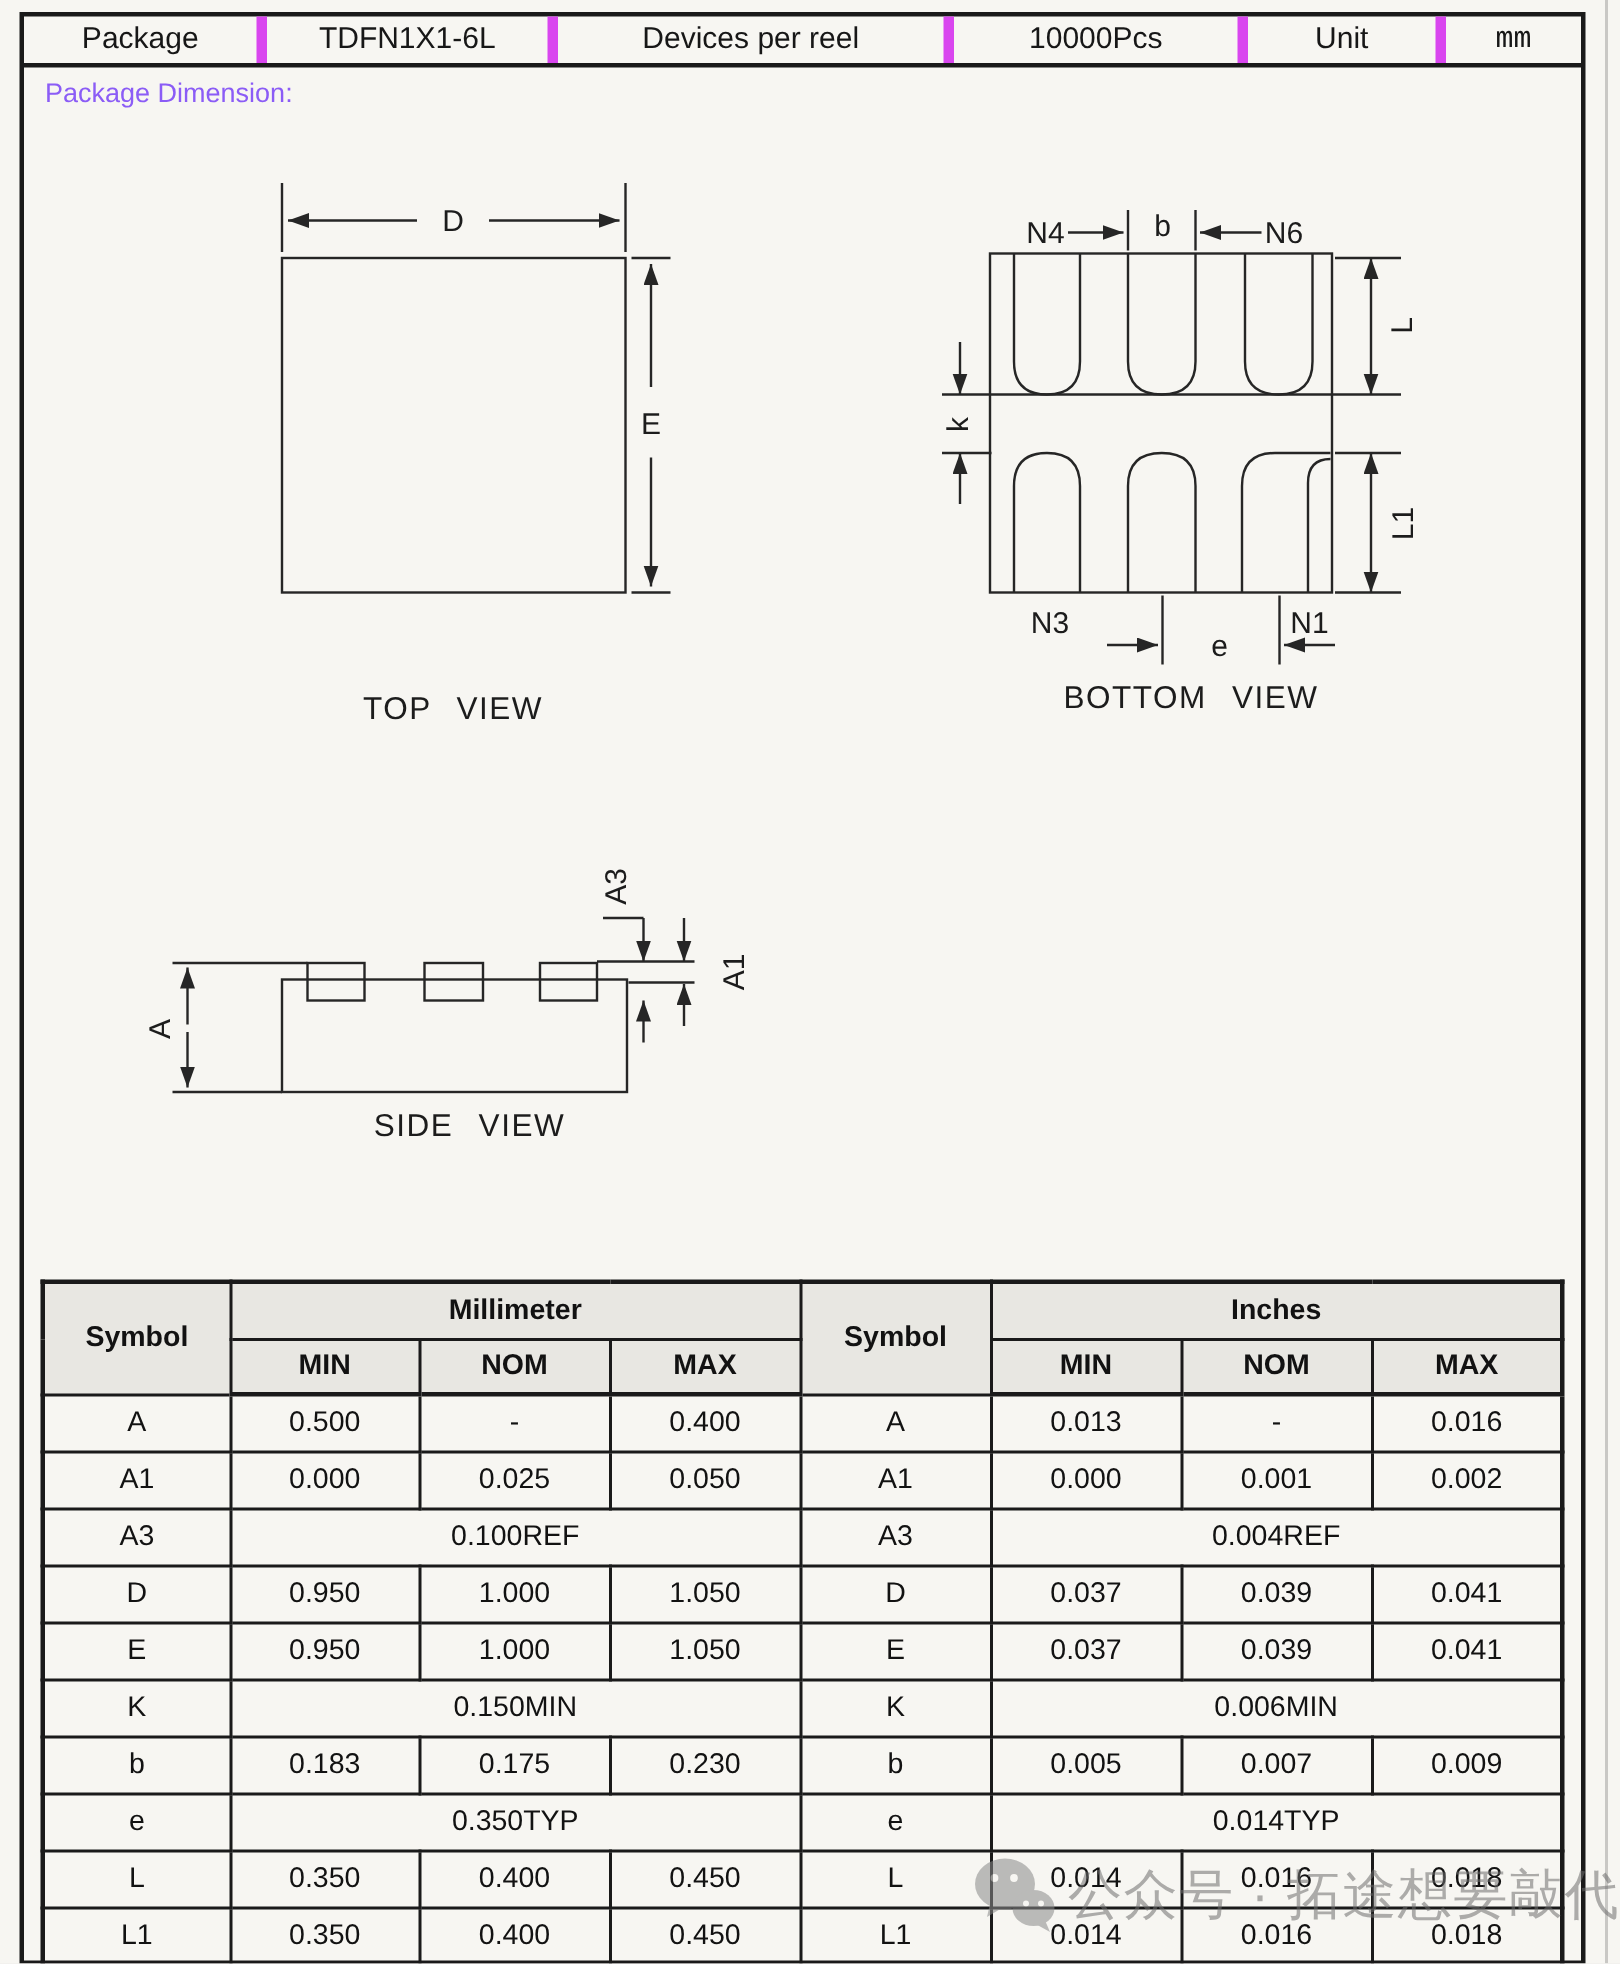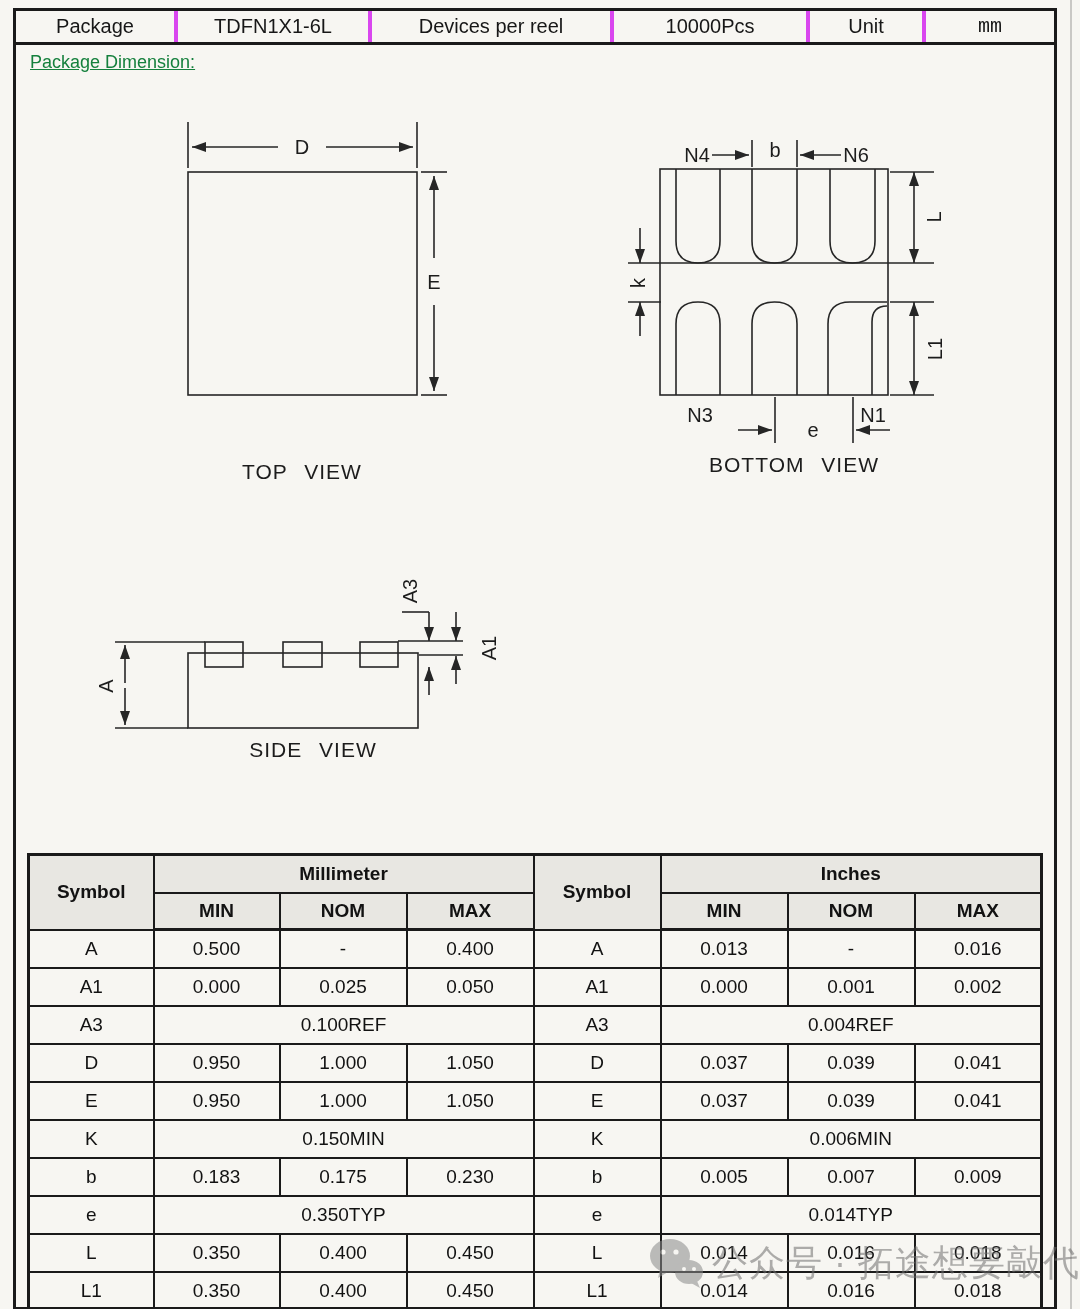--- a/index.html
+++ b/index.html
@@ -5,24 +5,24 @@
   html,body{margin:0;padding:0;}
   body{font-family:"Liberation Sans",sans-serif;background:#e9e8e5;}
   .page{position:relative;width:1080px;height:1309px;background:#f7f6f2;overflow:hidden;}
   .frame{position:absolute;left:13px;top:8px;width:1044px;height:1302px;
          border:3px solid #1a1a1a;box-sizing:border-box;}
   .scan-edge{position:absolute;left:1070px;top:0;width:2px;height:1309px;background:#c9c8c5;}
   
   .hdr{position:absolute;left:16px;top:11px;width:1038px;height:34px;display:flex;
        border-bottom:3px solid #1a1a1a;box-sizing:border-box;}
   .hdr .cell{display:flex;align-items:center;justify-content:center;
-       font-size:20px;color:#171717;border-right:4px solid #d946ef;box-sizing:border-box;}
+       font-size:20px;color:#171717;border-right:7px solid #d946ef;box-sizing:border-box;}
   .hdr .cell:last-child{border-right:none;font-family:Liberation Mono, monospace;}
-  .w0{width:162px}.w1{width:194px}.w2{width:242px}.w3{width:196px}.w4{width:116px}.w5{flex:1}
-  .section-title{position:absolute;left:30px;top:52px;font-size:18px;color:#15803d;text-decoration:underline;}
+  .w0{width:162px}.w1{width:194px}.w2{width:264px}.w3{width:196px}.w4{width:132px}.w5{flex:1}
+  .section-title{position:absolute;left:30px;top:52px;font-size:18px;color:#8b5cf6;}
   
   svg.drawings{position:absolute;left:0;top:0;}
   svg.drawings .ln{stroke:#262626;stroke-width:1.6;fill:none;}
   svg.drawings .lbl{font-family:"Liberation Sans",sans-serif;font-size:20px;fill:#1c1c1c;}
   svg.drawings .cap{font-family:"Liberation Sans",sans-serif;font-size:21px;fill:#1c1c1c;
                     letter-spacing:1px;word-spacing:10px;}
   
   table.dim{position:absolute;left:27px;top:853px;width:1013px;border-collapse:collapse;
             table-layout:fixed;border:3px solid #1a1a1a;font-size:19px;color:#121212;
             text-align:center;}

